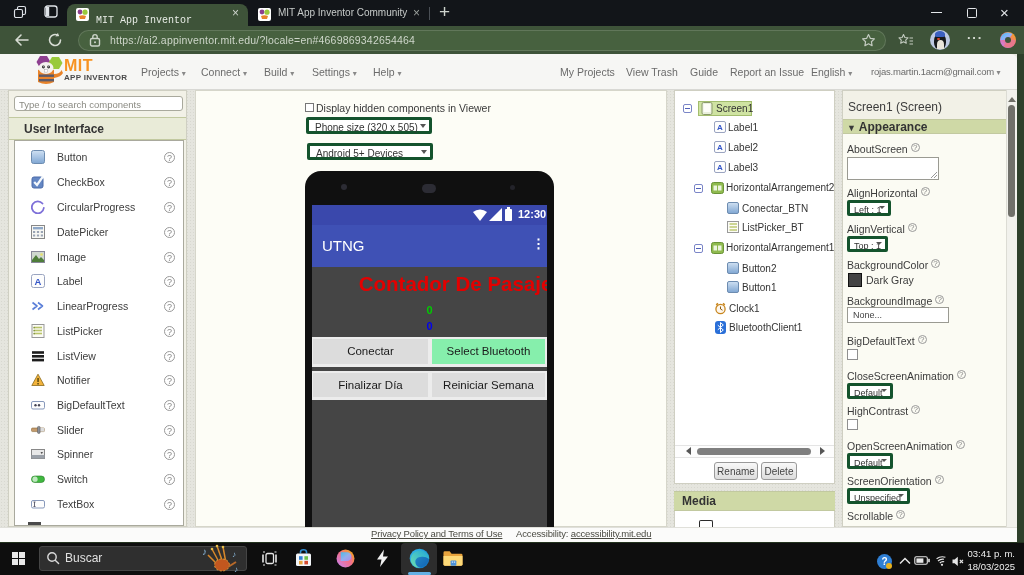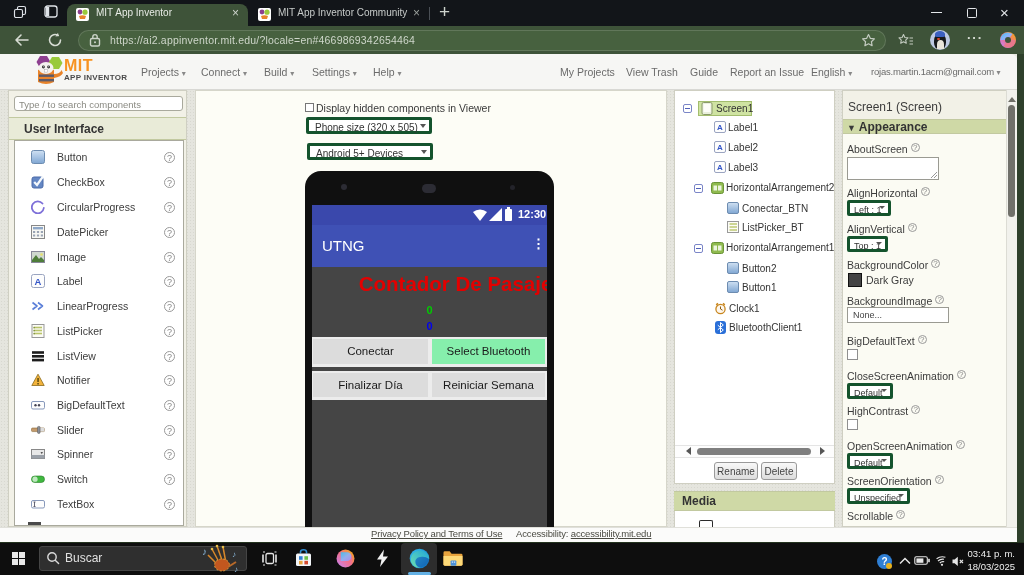--- a/index.html
+++ b/index.html
@@ -60,21 +60,21 @@
     <rect x="1" y="1" width="12" height="11" rx="2.5" fill="none" stroke="#dfe3e8" stroke-width="1.3"></rect>
     <rect x="2" y="2" width="3.2" height="9" fill="#dfe3e8"></rect>
   </svg>
 
   <div class="abs" style="left:76px;top:8px;width:13px;height:13px;background:#fff;border-radius:2px;"></div>
   <svg class="abs" style="left:77px;top:9px;" width="11" height="11" viewBox="0 0 11 11">
     <circle cx="3" cy="3" r="2.4" fill="#8c3f8e"></circle>
       <circle cx="8" cy="3.2" r="2.6" fill="#9aca3c"></circle>
     <path d="M2 7 Q5.5 5.5 9 7 L8 10 L3 10 Z" fill="#e8832a"></path>
   </svg>
-  <div class="abs tabtxt" style="left:96px;top:2px;">MIT App Inventor</div>
+  <div class="abs tabtxt" style="left:96px;top:10px;font-family:Liberation Mono, monospace;">MIT App Inventor</div>
   <div class="abs" style="left:232px;top:2px;color:#cdd3cc;font-size:12px;line-height:22px;">×</div>
 
   <div class="abs" style="left:258px;top:8px;width:13px;height:13px;background:#fff;border-radius:2px;"></div>
   <svg class="abs" style="left:259px;top:9px;" width="11" height="11" viewBox="0 0 11 11">
     <circle cx="3" cy="3" r="2.4" fill="#8c3f8e"></circle>
       <circle cx="8" cy="3.2" r="2.6" fill="#9aca3c"></circle>
     <path d="M2 7 Q5.5 5.5 9 7 L8 10 L3 10 Z" fill="#e8832a"></path>
   </svg>
   <div class="abs" style="left:278px;top:2px;color:#c7cbc9;font-size:10px;line-height:22px;">MIT App Inventor Community</div>
   <div class="abs" style="left:413px;top:2px;color:#9aa09c;font-size:12px;line-height:22px;">×</div>

